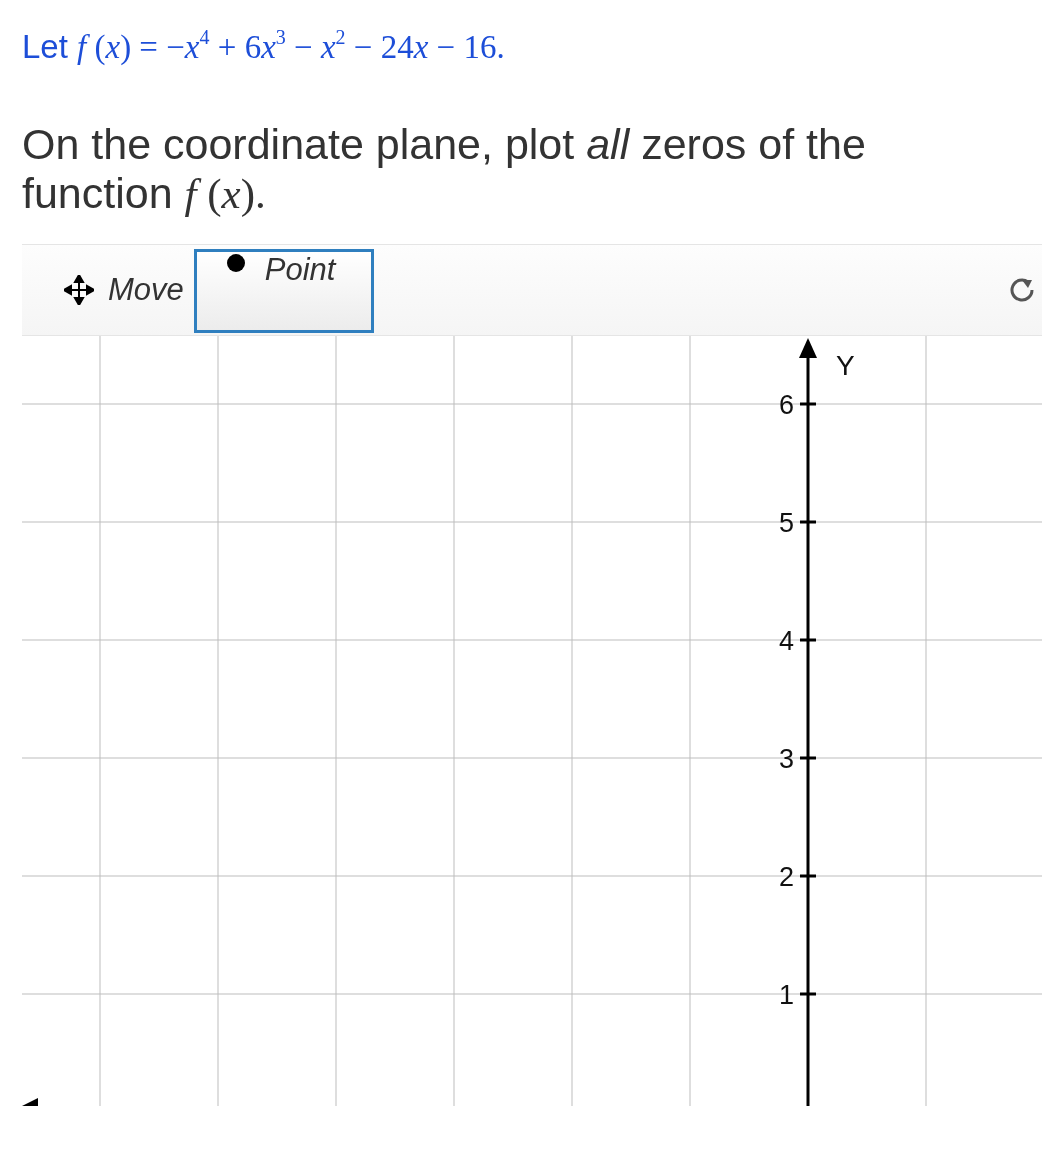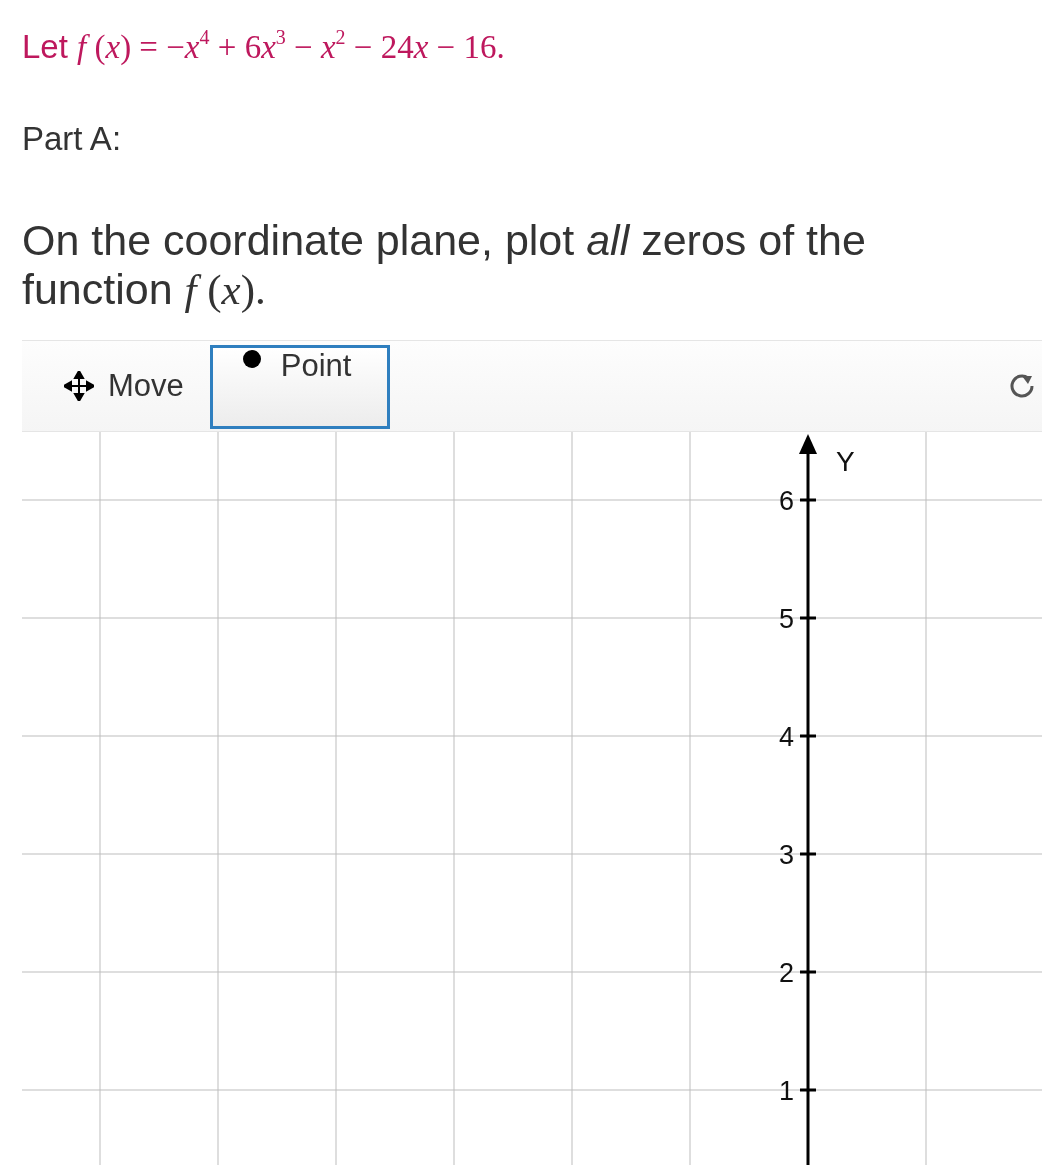--- a/index.html
+++ b/index.html
@@ -1,20 +1,20 @@
 <!DOCTYPE html>
 <html><head>
 <meta charset="utf-8">
 <style>
   * { box-sizing: border-box; margin: 0; padding: 0; }
   html, body { width: 1044px; height: 1165px; background: #fff; font-family: "Helvetica Neue", Arial, sans-serif; color: #333; }
   .wrap { padding: 28px 22px 0 22px; }
 
   
-  .math-line { font-family: "Times New Roman", serif; font-size: 33px; color: #be185d; margin-bottom: 54px; }
+  .math-line { font-family: "Times New Roman", serif; font-size: 33px; color: #1d4ed8; margin-bottom: 54px; }
   .math-line .let { font-family: "Helvetica Neue", Arial, sans-serif; }
   .math-line i { font-style: italic; }
   .sup { font-size: 20px; position: relative; top: -14px; }
 
   
   .part { font-size: 33px; color: #333; margin-bottom: 58px; }
 
   
   .instr { font-size: 43px; color: #333; margin-bottom: 26px; }
   .instr .serif { font-family: "Times New Roman", serif; }
@@ -24,22 +24,23 @@
   
   .toolbar {
     width: 1020px;
     height: 92px;
     background: linear-gradient(#fdfdfd, #f5f5f5);
     border-top: 1px solid #e5e5e5;
     border-bottom: 1px solid #e5e5e5;
     display: flex;
     align-items: center;
     padding-left: 34px;
-    gap: 18px;
+    gap: 2px;
     position: relative;
+    font-style: italic;
   }
   .tool-btn {
     display: flex;
     align-items: center;
     gap: 14px;
     font-size: 31px;
     color: #333;
     padding: 0 8px;
   }
   .tool-btn .icon { display:inline-flex; }
@@ -85,21 +86,20 @@
 </head>
 <body>
 
 <div class="wrap">
 
   <div class="math-line">
     <span class="let">Let </span>
     <i>f</i><span> (</span><i>x</i><span>) = </span><span>−</span><i>x</i><span class="sup">4</span><span> + 6</span><i>x</i><span class="sup">3</span><span> − </span><i>x</i><span class="sup">2</span><span> − 24</span><i>x</i><span> − 16.</span>
   </div>
 
-  <div class="part">Part A:</div>
 
   <div class="instr">
     <span>On the coordinate plane, plot </span><em>all</em><span> zeros of the function </span><span class="serif"><i>f</i><span> (</span><i>x</i><span>).</span></span>
   </div>
 
   <div class="toolbar">
     <div class="tool-btn">
       <span class="icon">
         <svg width="30" height="30" viewBox="0 0 30 30">
           <g stroke="#000" stroke-width="2" fill="#000">

